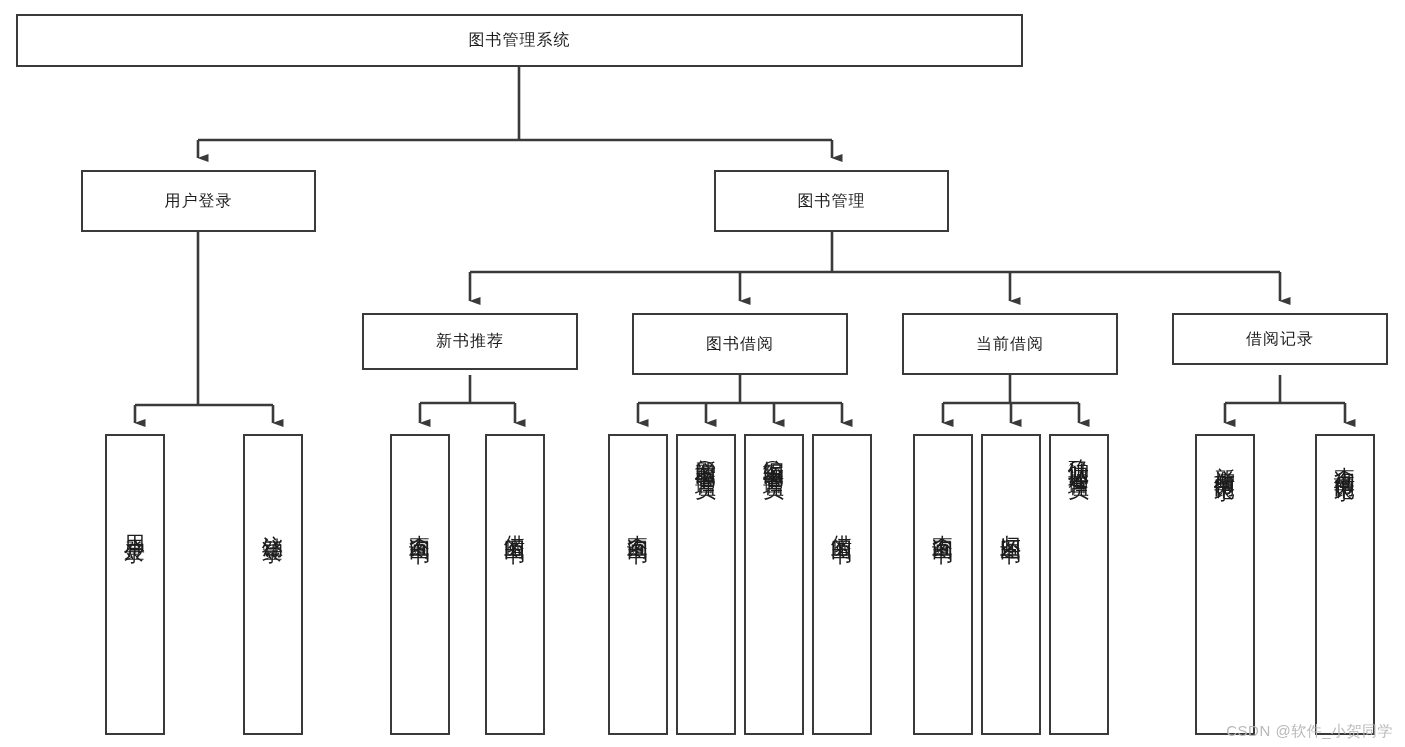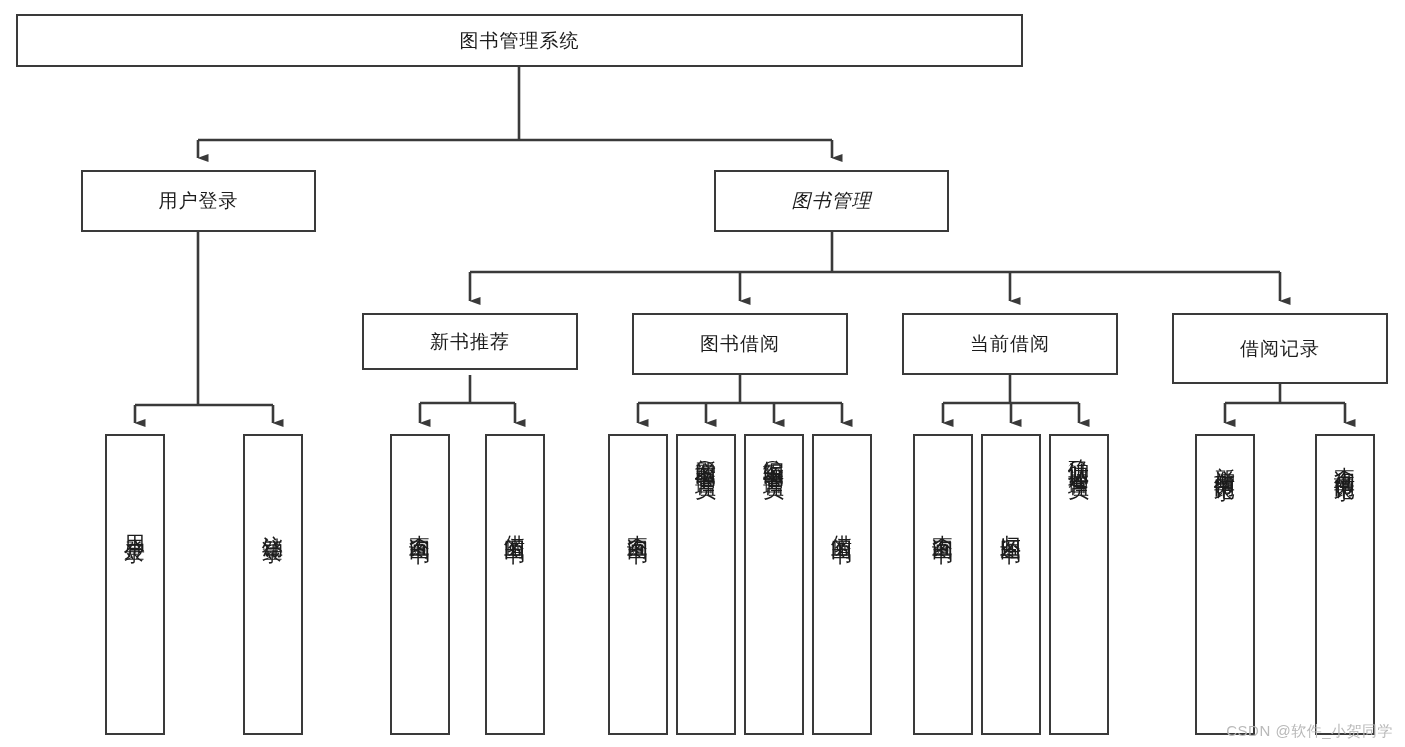--- a/index.html
+++ b/index.html
@@ -13,21 +13,21 @@
     position:absolute;
     box-sizing:border-box;
     border:2px solid #3a3a3a;
     background:#ffffff;
     display:flex;
     align-items:center;
     justify-content:center;
     color:#1c1c1c;
   }
   .node-label{
-    font-size:19px;
+    font-size:16px;
     line-height:1.15;
     letter-spacing:1px;
     white-space:nowrap;
     color:#1c1c1c;
   }
   .node.leaf{
     align-items:flex-start;
     justify-content:center;
     padding-top:4px;
   }
@@ -116,34 +116,34 @@
     </g>
   </svg>
 
   <div class="node" style="left:16px;top:14px;width:1007px;height:53px;">
     <span class="node-label">图书管理系统</span>
   </div>
 
   <div class="node" style="left:81px;top:170px;width:235px;height:62px;">
     <span class="node-label">用户登录</span>
   </div>
-  <div class="node" style="left:714px;top:170px;width:235px;height:62px;font-style:italic;">
+  <div class="node" style="left:714px;top:170px;width:235px;height:62px;">
     <span class="node-label">图书管理</span>
   </div>
 
   <div class="node" style="left:362px;top:313px;width:216px;height:57px;">
     <span class="node-label">新书推荐</span>
   </div>
   <div class="node" style="left:632px;top:313px;width:216px;height:62px;">
     <span class="node-label">图书借阅</span>
   </div>
   <div class="node" style="left:902px;top:313px;width:216px;height:62px;">
     <span class="node-label">当前借阅</span>
   </div>
-  <div class="node" style="left:1172px;top:313px;width:216px;height:71px;">
+  <div class="node" style="left:1172px;top:313px;width:216px;height:52px;">
     <span class="node-label">借阅记录</span>
   </div>
 
   <div class="node leaf short" style="left:105px;top:434px;width:60px;height:301px;">
     <span class="node-label">用户登录</span>
   </div>
   <div class="node leaf short" style="left:243px;top:434px;width:60px;height:301px;">
     <span class="node-label">注销登录</span>
   </div>
 

